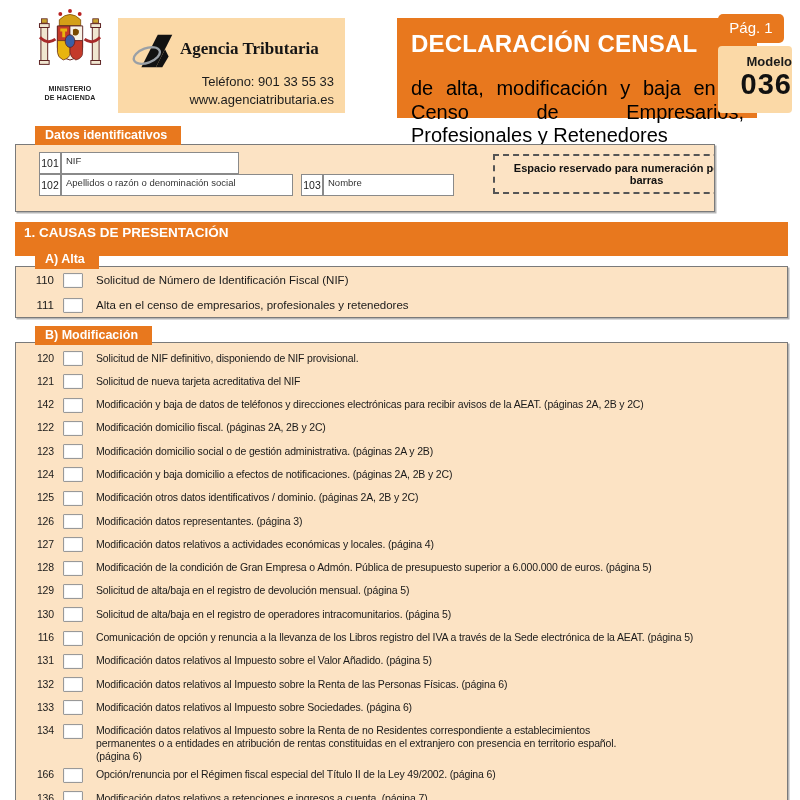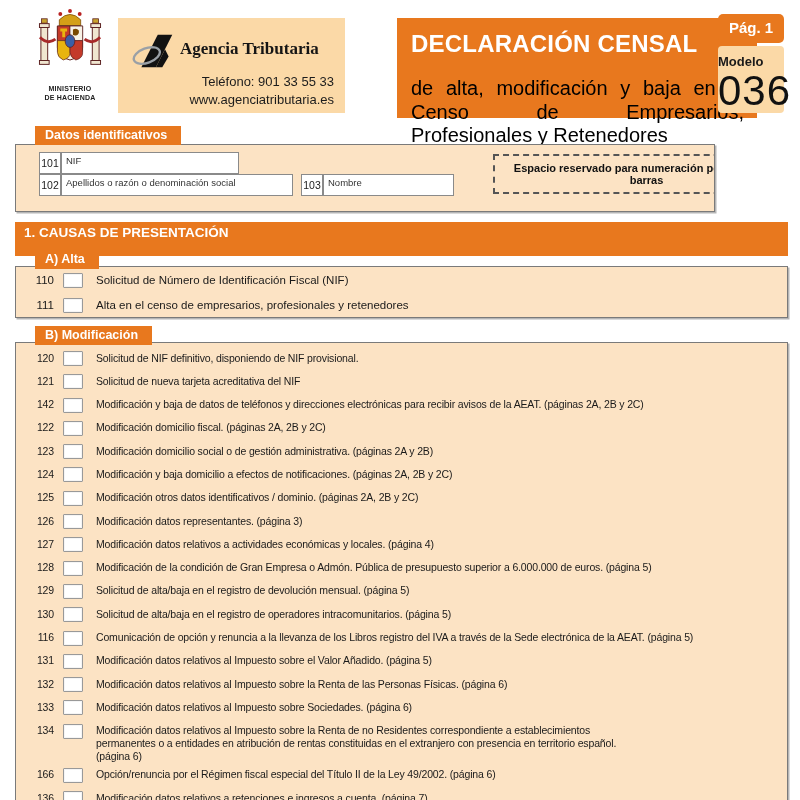--- a/index.html
+++ b/index.html
@@ -16,24 +16,24 @@
   .agency-box { position:absolute; left:118px; top:18px; width:227px; height:95px; background:var(--tan_header,#FBD9A7); }
   .agency-logo { position:absolute; left:14px; top:13px; }
   .agency-name { position:absolute; left:62px; top:21px; font-family:"Liberation Serif", serif; font-weight:bold; font-size:17px; color:#151515; white-space:nowrap; }
   .agency-contact { position:absolute; right:11px; top:55px; text-align:right; font-size:13px; line-height:1.35; color:#1c1c1c; }
 
   .title-box { position:absolute; left:353px; top:18px; width:360px; height:100px; background:var(--orange,#E8781E); color:#fff;margin-left:44px; }
   .form-title { position:absolute; left:14px; top:12px; font-size:24px; font-weight:bold; letter-spacing:.2px; white-space:nowrap; }
   .form-subtitle { position:absolute; left:14px; top:59px; width:333px; font-size:20px; line-height:1.18; text-align:justify; color:#000000; }
 
   .pag-badge { position:absolute; left:718px; top:14px; width:66px; height:29px; background:var(--orange,#E8781E);
-    border-radius:5px; color:#fff; font-weight:bold; font-size:15px; text-align:center; line-height:28px; }
-  .model-box { position:absolute; left:718px; top:46px; width:66px; height:67px; background:var(--tan_header,#FBD9A7); border-radius:4px; text-align:left; }
+    border-radius:5px; color:#fff; font-weight:normal; font-size:15px; text-align:center; line-height:28px; }
+  .model-box { position:absolute; left:718px; top:46px; width:74px; height:67px; background:var(--tan_header,#FBD9A7); border-radius:4px; text-align:right; }
   .model-label { font-size:13px; font-weight:bold; margin-top:8px; }
-  .model-number { font-size:42px; font-weight:normal; line-height:1; margin-top:1px; letter-spacing:1px; color:#111; }
+  .model-number { font-size:29px; font-weight:bold; line-height:1; margin-top:1px; letter-spacing:1px; color:#111; }
 
   
   .tab { position:absolute; background:var(--orange,#E8781E); color:#fff; font-weight:bold; font-size:12.5px;
     height:19px; line-height:19px; padding:0 14px 0 10px; z-index:2; white-space:nowrap; }
   .panel { position:absolute; background:var(--tan_panel,#FCE3C4); border:1px solid var(--border_gray,#7a7a7a);
     box-shadow:1.5px 1.5px 0 rgba(90,90,90,.45); overflow:hidden; }
   .section-bar { position:absolute; left:15px; top:222px; width:773px; height:34px; background:var(--orange,#E8781E);
     color:#fff; font-weight:bold; font-size:13.5px; line-height:22px; padding-left:9px; }
 
   

